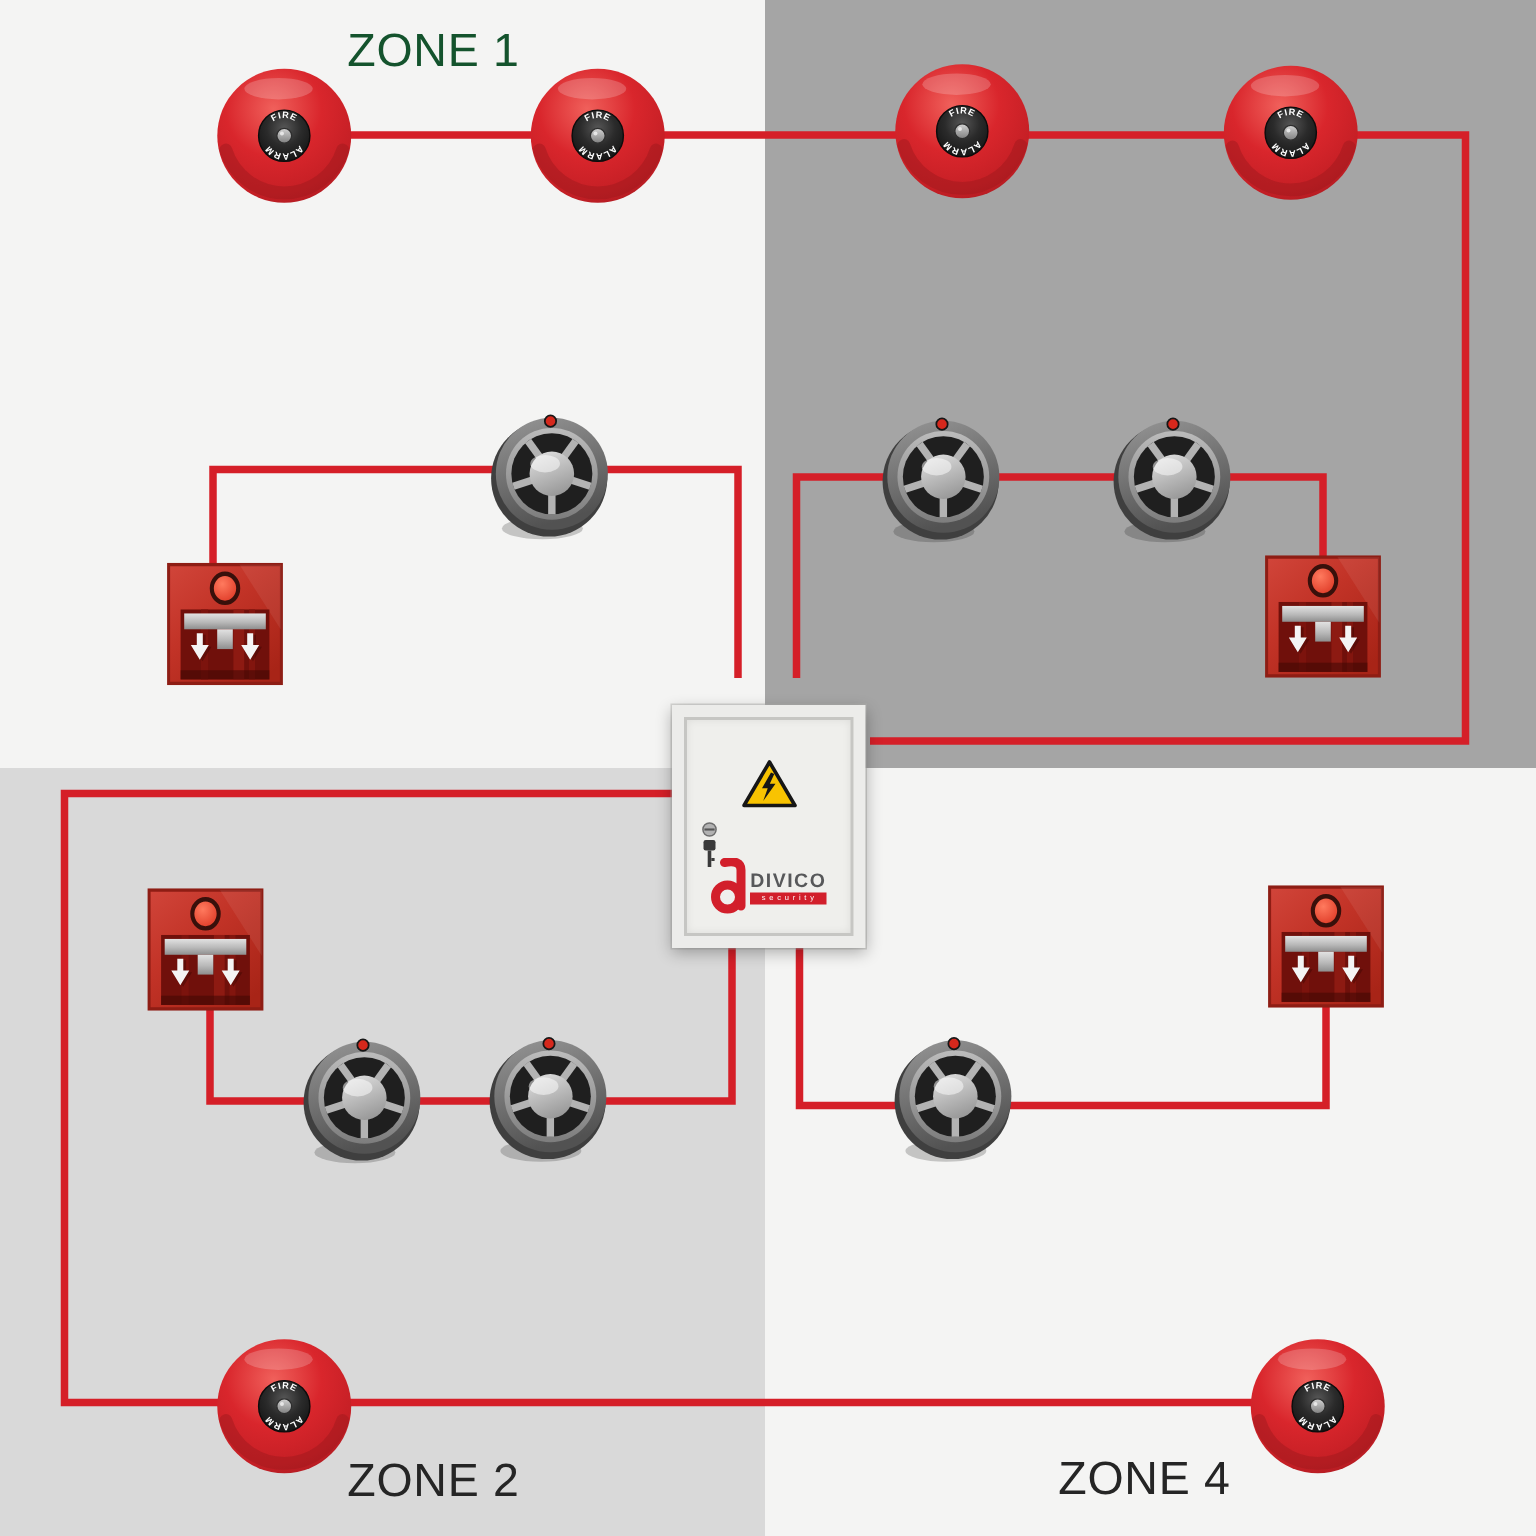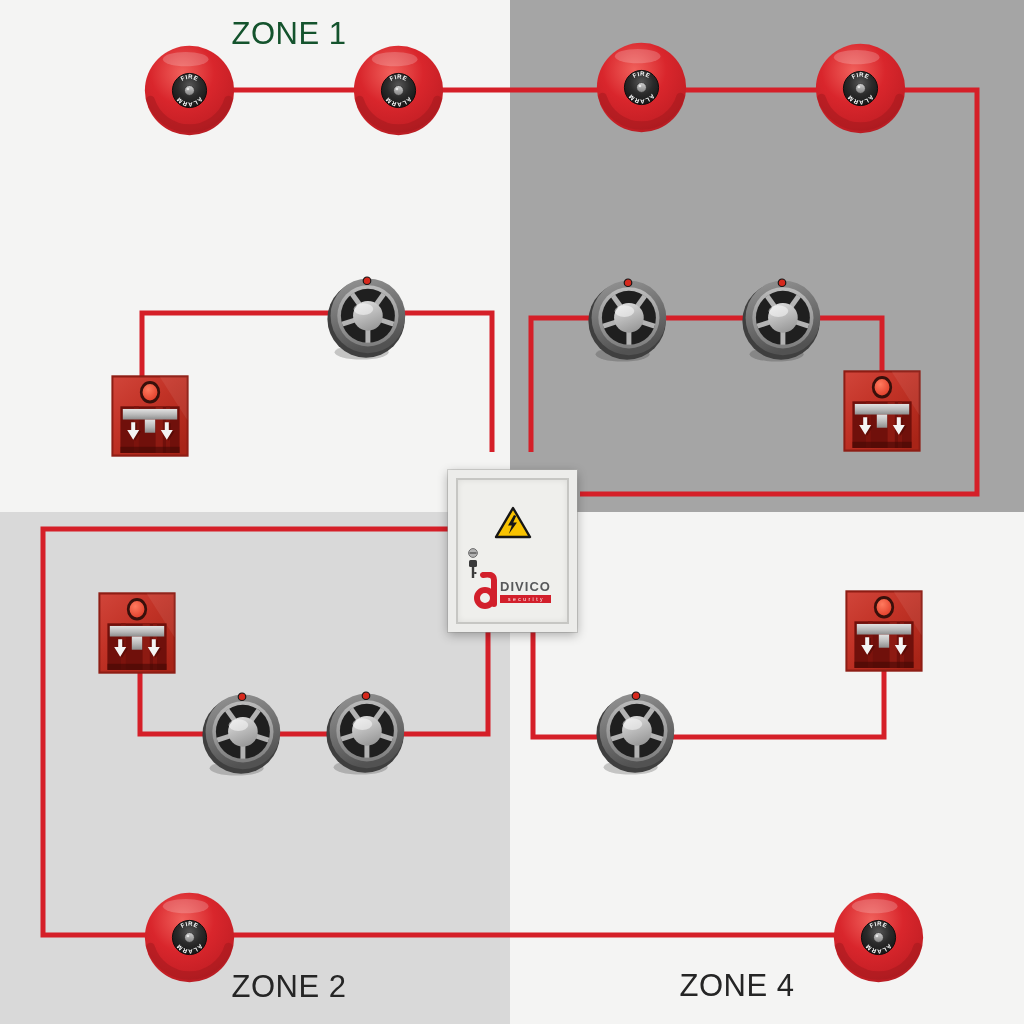--- a/index.html
+++ b/index.html
@@ -264,15 +264,15 @@
         <div class="logo-text">
           <span class="brand">DIVICO</span>
           <span class="tagline">security</span>
         </div>
       </div>
     </div>
   </div>
 
   <div class="zlabel" style="left: 179px; top: 16px; color: #14532d;">ZONE 1</div>
   <div class="zlabel" style="left: 179px; top: 969px; color: rgb(37, 37, 37);">ZONE 2</div>
-  <div class="zlabel" style="left: 627px; top: 968px; color: rgb(37, 37, 37);">ZONE 4</div>
+  <div class="zlabel" style="left: 653px; top: 968px; color: rgb(37, 37, 37);">ZONE 4</div>
 
 </div>
 
 </body></html>

